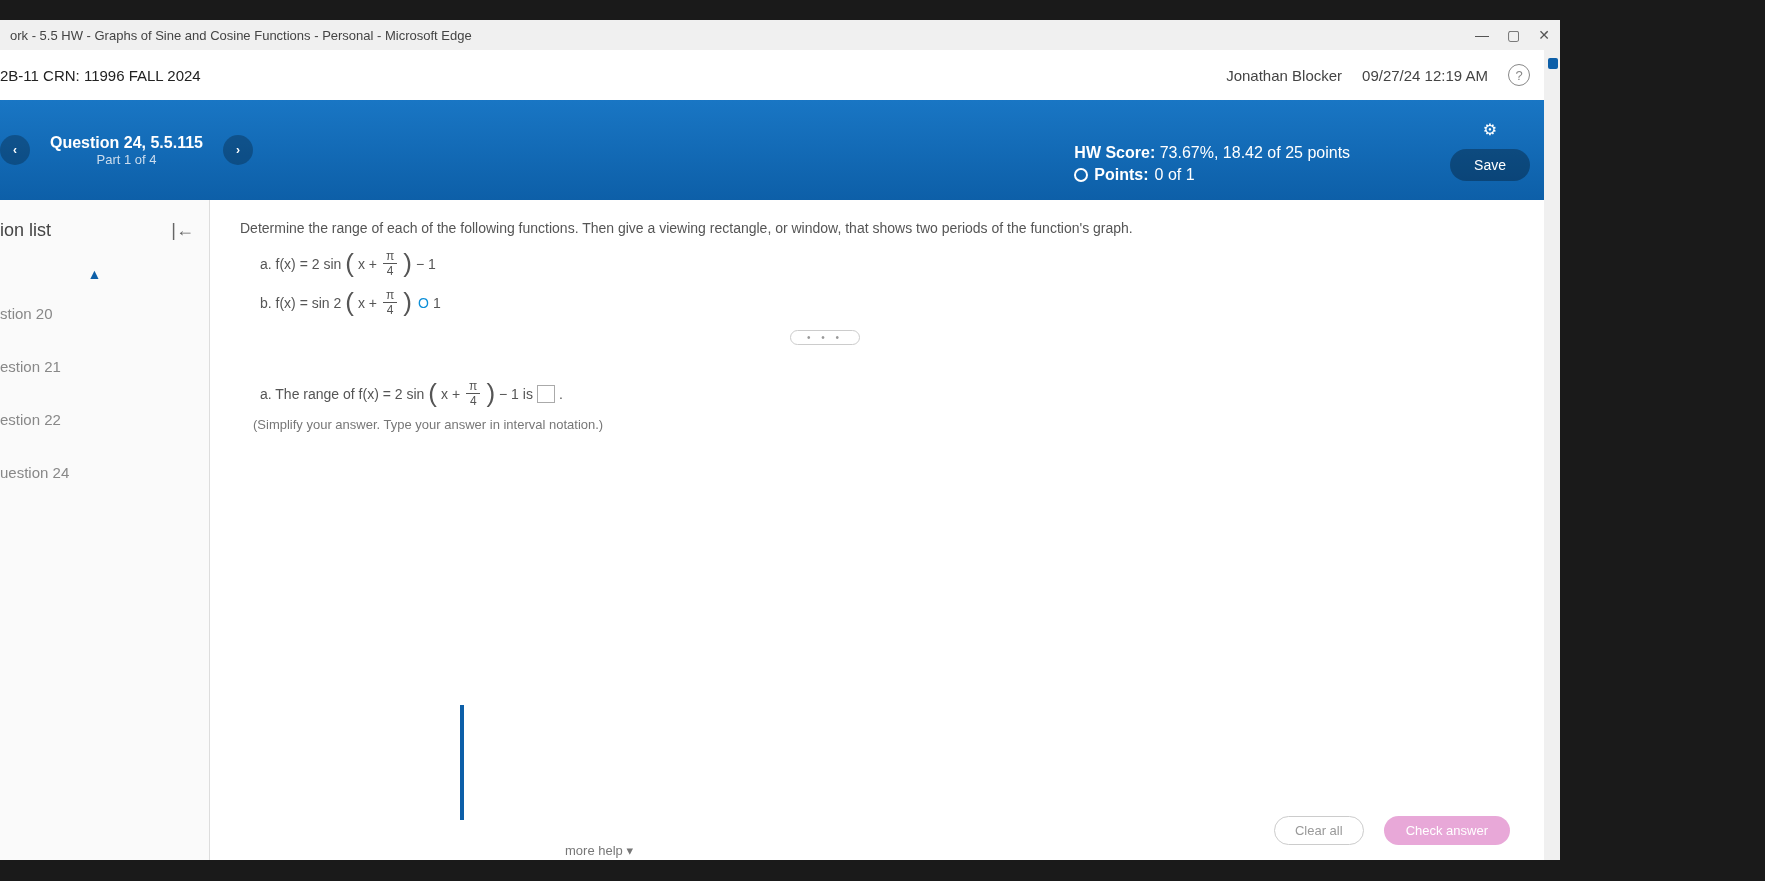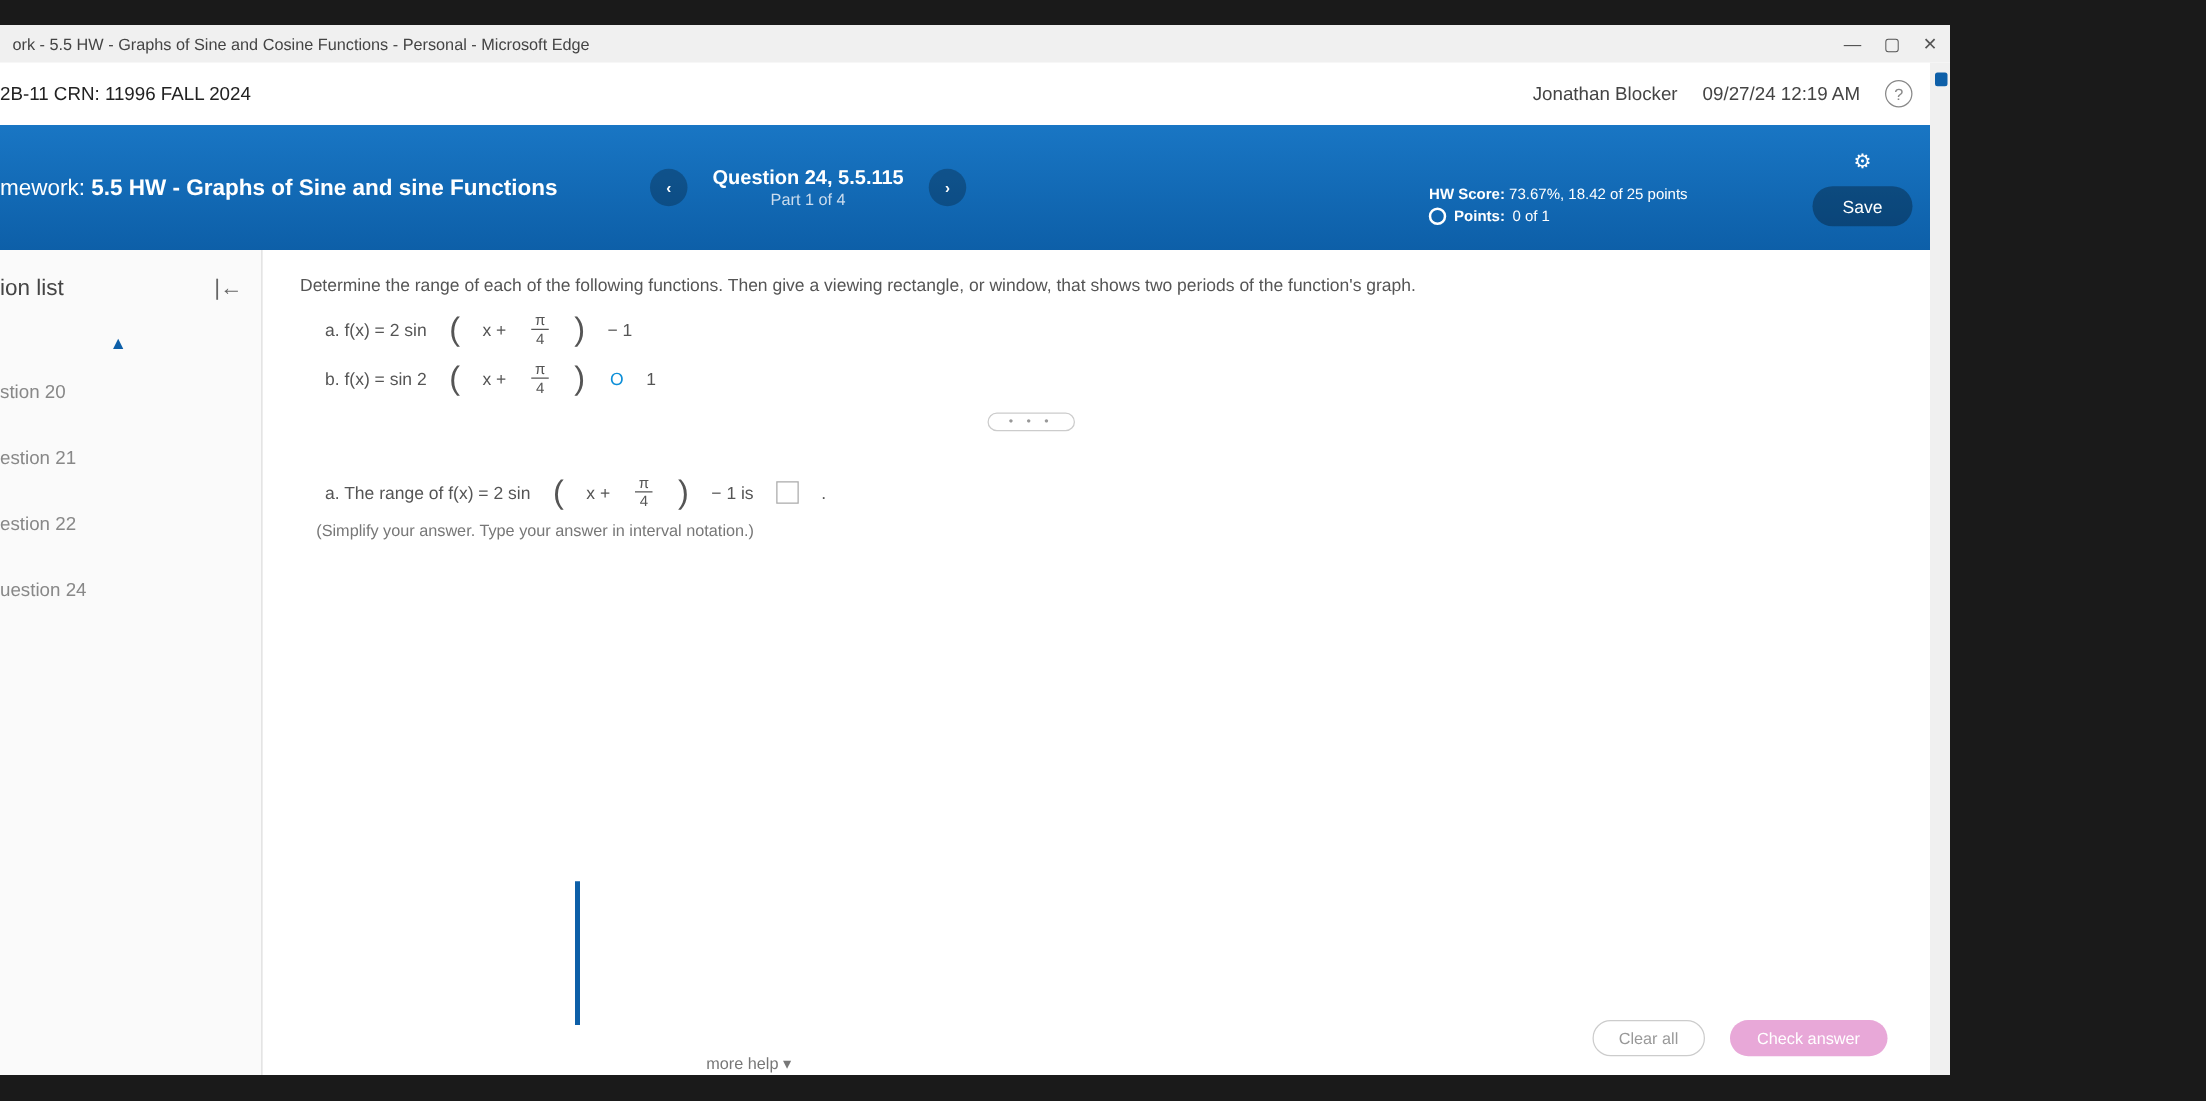--- a/index.html
+++ b/index.html
@@ -109,21 +109,21 @@
       cursor: pointer; font-size: 12px;
     }
     
     .question-info { text-align: center; }
     .question-info .main { font-weight: bold; font-size: 16px; }
     .question-info .sub { font-size: 13px; color: #cde; }
     
     .score-info {
       margin-left: auto;
       margin-right: 100px;
-      font-size: 12px;
+      font-size: 16px;
       margin-top: 28px;
     }
     .score-info .line1 b { font-weight: bold; }
     .score-info .line2 { display: flex; align-items: center; gap: 6px; margin-top: 4px; }
     .circle-empty { width: 14px; height: 14px; border: 2px solid #fff; border-radius: 50%; }
     
     .save-area {
       display: flex;
       flex-direction: column;
       align-items: center;
@@ -212,21 +212,21 @@
       color: #555;
       margin-bottom: 12px;
     }
     
     .math-line {
       font-size: 14px;
       color: #555;
       margin: 8px 0;
       display: flex;
       align-items: center;
-      gap: 18px;
+      gap: 4px;
     }
     
     .frac {
       display: inline-flex;
       flex-direction: column;
       align-items: center;
       font-size: 12px;
       vertical-align: middle;
       margin: 0 2px;
     }
@@ -345,24 +345,20 @@
     <div class="top-info">
       <span class="course-label">2B-11 CRN: 11996 FALL 2024</span>
       <div class="user-time">
         <span>Jonathan Blocker</span>
         <span>09/27/24 12:19 AM</span>
         <span class="help-circle">?</span>
       </div>
     </div>
 
     <div class="blue-header">
-      <div class="hw-title">
-        <span class="label">mework:</span>
-        <span class="name" style="font-weight:bold;">5.5 HW - Graphs of Sine and sine Functions</span>
-      </div>
 
       <div class="question-nav">
         <div class="nav-btn">‹</div>
         <div class="question-info">
           <div class="main">Question 24, 5.5.115</div>
           <div class="sub">Part 1 of 4</div>
         </div>
         <div class="nav-btn">›</div>
       </div>
 

